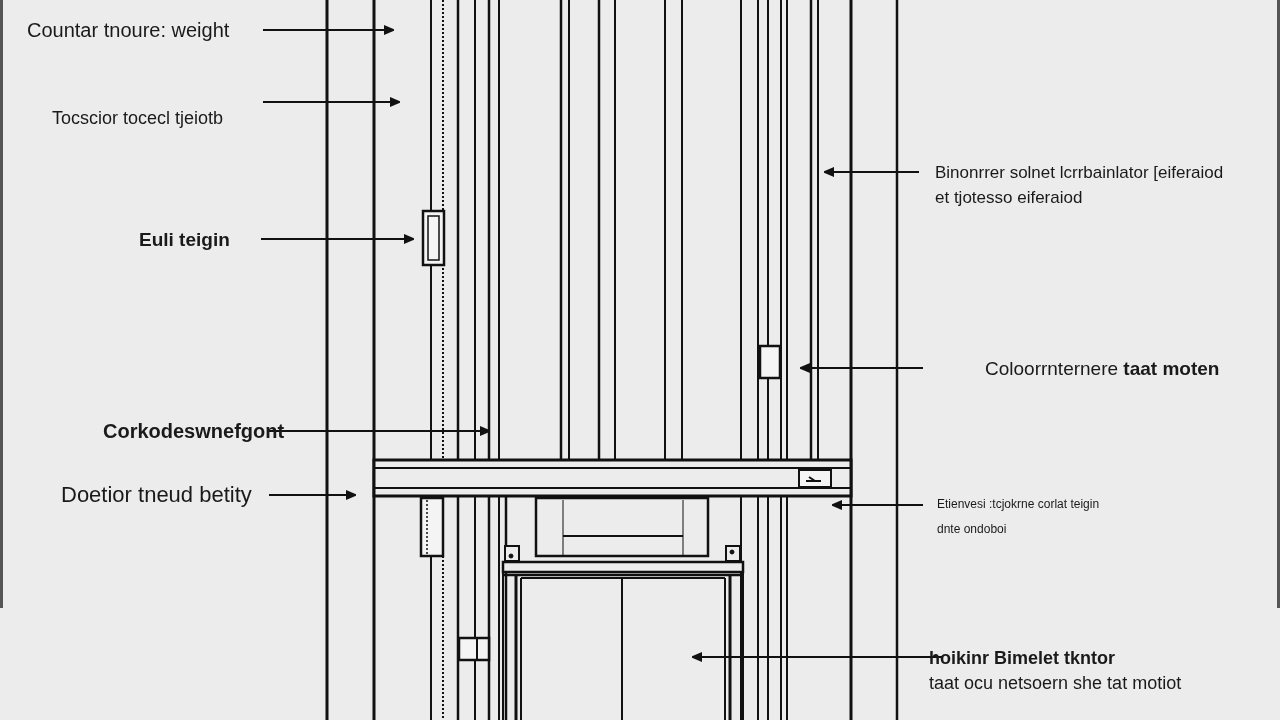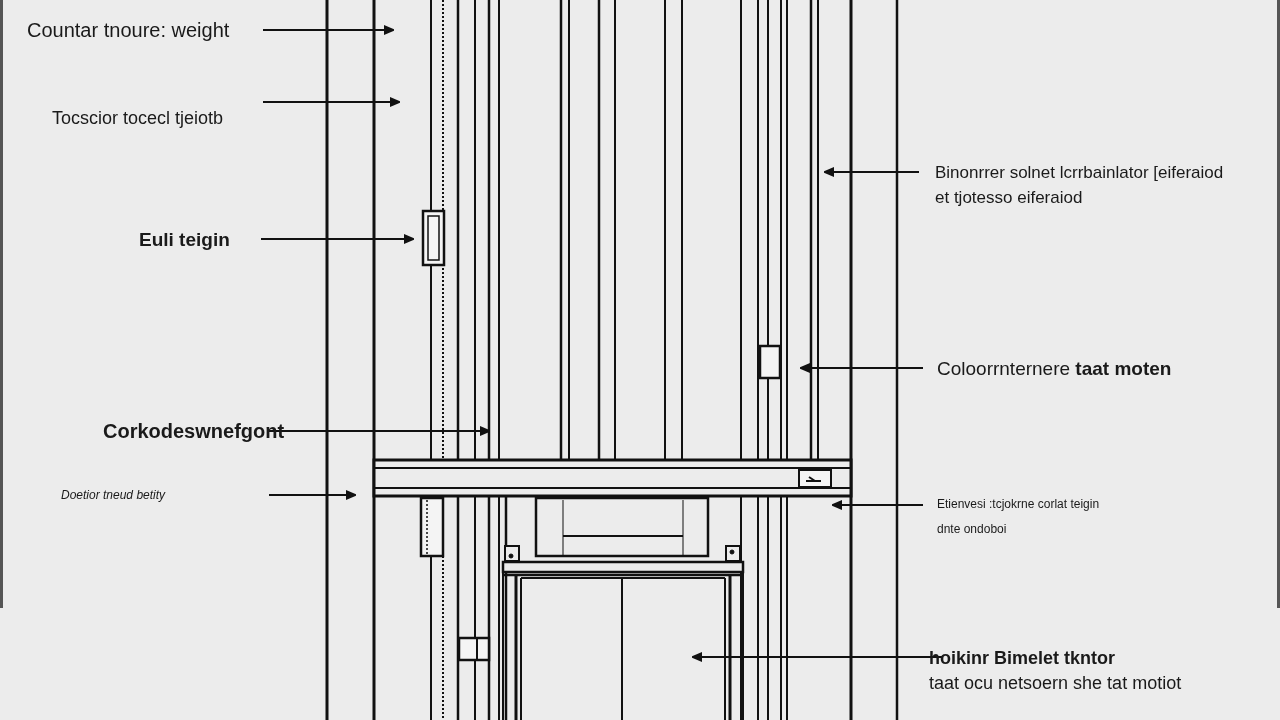--- a/index.html
+++ b/index.html
@@ -133,28 +133,28 @@
       <line x1="920" y1="368" x2="798" y2="368" stroke-width="2" marker-end="url(#arrowR)"></line>
       <line x1="920" y1="505" x2="830" y2="505" stroke-width="2" marker-end="url(#arrowR)"></line>
       <line x1="940" y1="657" x2="690" y2="657" stroke-width="2" marker-end="url(#arrowR)"></line>
     </g>
   </svg>
 
   <div class="label" style="left:24px; top:18px; font-size:20px;">Countar tnoure: weight</div>
   <div class="label" style="left:49px; top:90px; font-size:18px;margin-top:16px;">Tocscior tocecl tjeiotb</div>
   <div class="label bold" style="left:136px; top:228px; font-size:19px;">Euli teigin</div>
   <div class="label bold" style="left:72px; top:419px; font-size:20px;margin-left:28px;">Corkodeswnefgont</div>
-  <div class="label" style="left:58px; top:483px; font-size:12px;font-style:italic;">Doetior tneud betity</div>
+  <div class="label" style="left:58px; top:483px; font-size:22px;">Doetior tneud betity</div>
 
   <div class="label" style="left:932px; top:160px; font-size:17px; line-height:25px;">
     <div>Binonrrer solnet lcrrbainlator [eiferaiod</div>
     <div>et tjotesso eiferaiod</div>
   </div>
 
-  <div class="label" style="left:934px; top:357px; font-size:19px;">
+  <div class="label" style="left:982px; top:357px; font-size:19px;">
     <span>Coloorrnternere </span><span class="b">taat moten</span>
   </div>
 
   <div class="label" style="left:934px; top:492px; font-size:12px; line-height:25px;">
     <div>Etienvesi :tcjokrne corlat teigin</div>
     <div>dnte ondoboi</div>
   </div>
 
   <div class="label" style="left:926px; top:646px; font-size:18px; line-height:25px;">
     <div class="b">hoikinr Bimelet tkntor</div>

